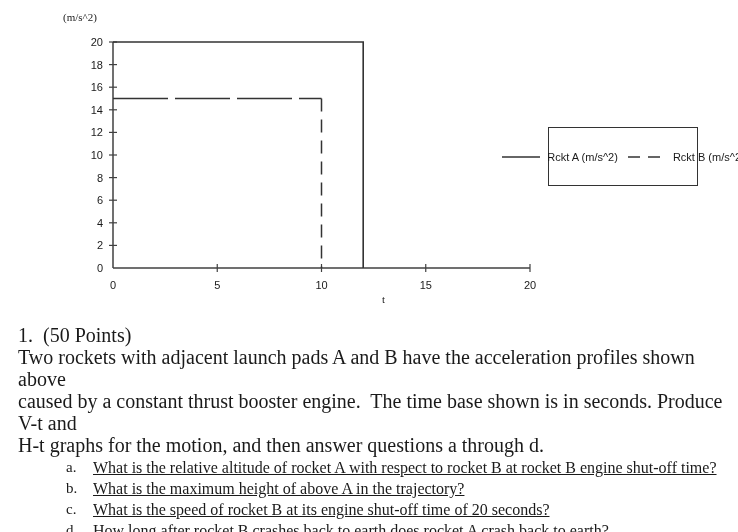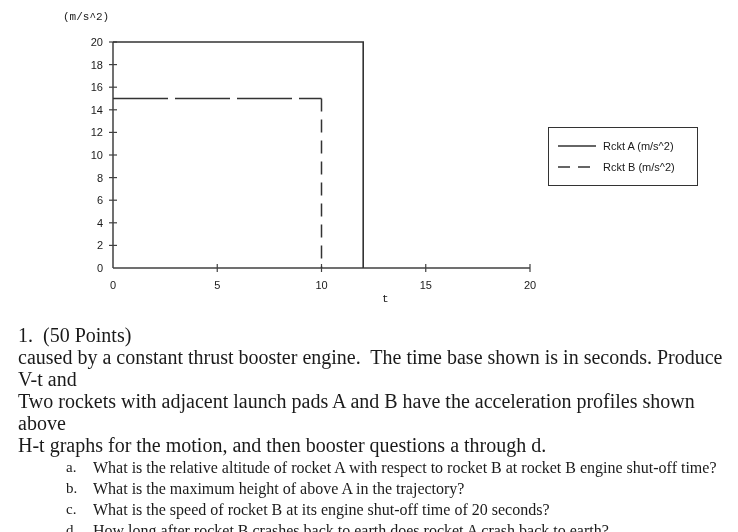--- a/index.html
+++ b/index.html
@@ -25,35 +25,35 @@
     position: absolute;
     left: 0; top: 0;
   }
   .chart-svg text.tick {
     font-family: "Liberation Sans", sans-serif;
     font-size: 11px;
     fill: #1a1a1a;
   }
   .axis-title {
     position: absolute;
-    font-family: Liberation Mono, monospace;
+    font-family: Liberation Serif, serif;
     font-size: 11px;
     color: #1a1a1a;
     white-space: pre;
   }
   .y-axis-title { left: 63px; top: 11px; }
   .x-axis-title { left: 382px; top: 293px; }
   .legend-box {
     position: absolute;
     left: 548px; top: 127px;
     width: 150px; height: 59px;
     border: 1px solid #333333;
     box-sizing: border-box;
     display: flex;
-    flex-direction: column;
+    flex-direction: row;
     justify-content: center;
     gap: 9px;
     padding: 2px 8px;
   }
   .legend-row {
     display: flex;
     align-items: center;
     gap: 6px;
   }
   .legend-row svg { flex: 0 0 auto; }
@@ -84,20 +84,21 @@
     line-height: 21px;
     font-size: 16px;
   }
   .question-letter {
     flex: 0 0 27px;
     font-size: 15px;
   }
   .question-text {
     flex: 1 1 auto;
     max-width: 640px;
+    text-decoration: underline;
   }
 </style>
 </head>
 <body>
 
 <div class="chart-region">
   <svg class="chart-svg" width="738" height="318">
       <line x1="113" y1="268" x2="530" y2="268" stroke="#404040" stroke-width="1.5"></line>
       <line x1="113" y1="268" x2="113" y2="42" stroke="#404040" stroke-width="1.5"></line>
       <text x="103" y="272" text-anchor="end" class="tick">0</text>
@@ -150,23 +151,23 @@
       <svg width="40" height="8">
         <line x1="1" y1="4" x2="39" y2="4" stroke="#333333" stroke-width="1.5" stroke-dasharray="12 8"></line>
       </svg>
       <span class="legend-label">Rckt B (m/s^2)</span>
     </div>
   </div>
 </div>
 
 <div class="problem-block">
   <div class="problem-line">1.  (50 Points)</div>
+  <div class="problem-line">Two rockets with adjacent launch pads A and B have the acceleration profiles shown above</div>
   <div class="problem-line">caused by a constant thrust booster engine.  The time base shown is in seconds. Produce V-t and</div>
-  <div class="problem-line">Two rockets with adjacent launch pads A and B have the acceleration profiles shown above</div>
-  <div class="problem-line">H-t graphs for the motion, and then booster questions a through d.</div>
+  <div class="problem-line">H-t graphs for the motion, and then answer questions a through d.</div>
 
   <div class="question-list">
     <div class="question-item">
       <span class="question-letter">a.</span>
       <span class="question-text">What is the relative altitude of rocket A with respect to rocket B at rocket B engine shut-off time?</span>
     </div>
     <div class="question-item">
       <span class="question-letter">b.</span>
       <span class="question-text">What is the maximum height of above A in the trajectory?</span>
     </div>

